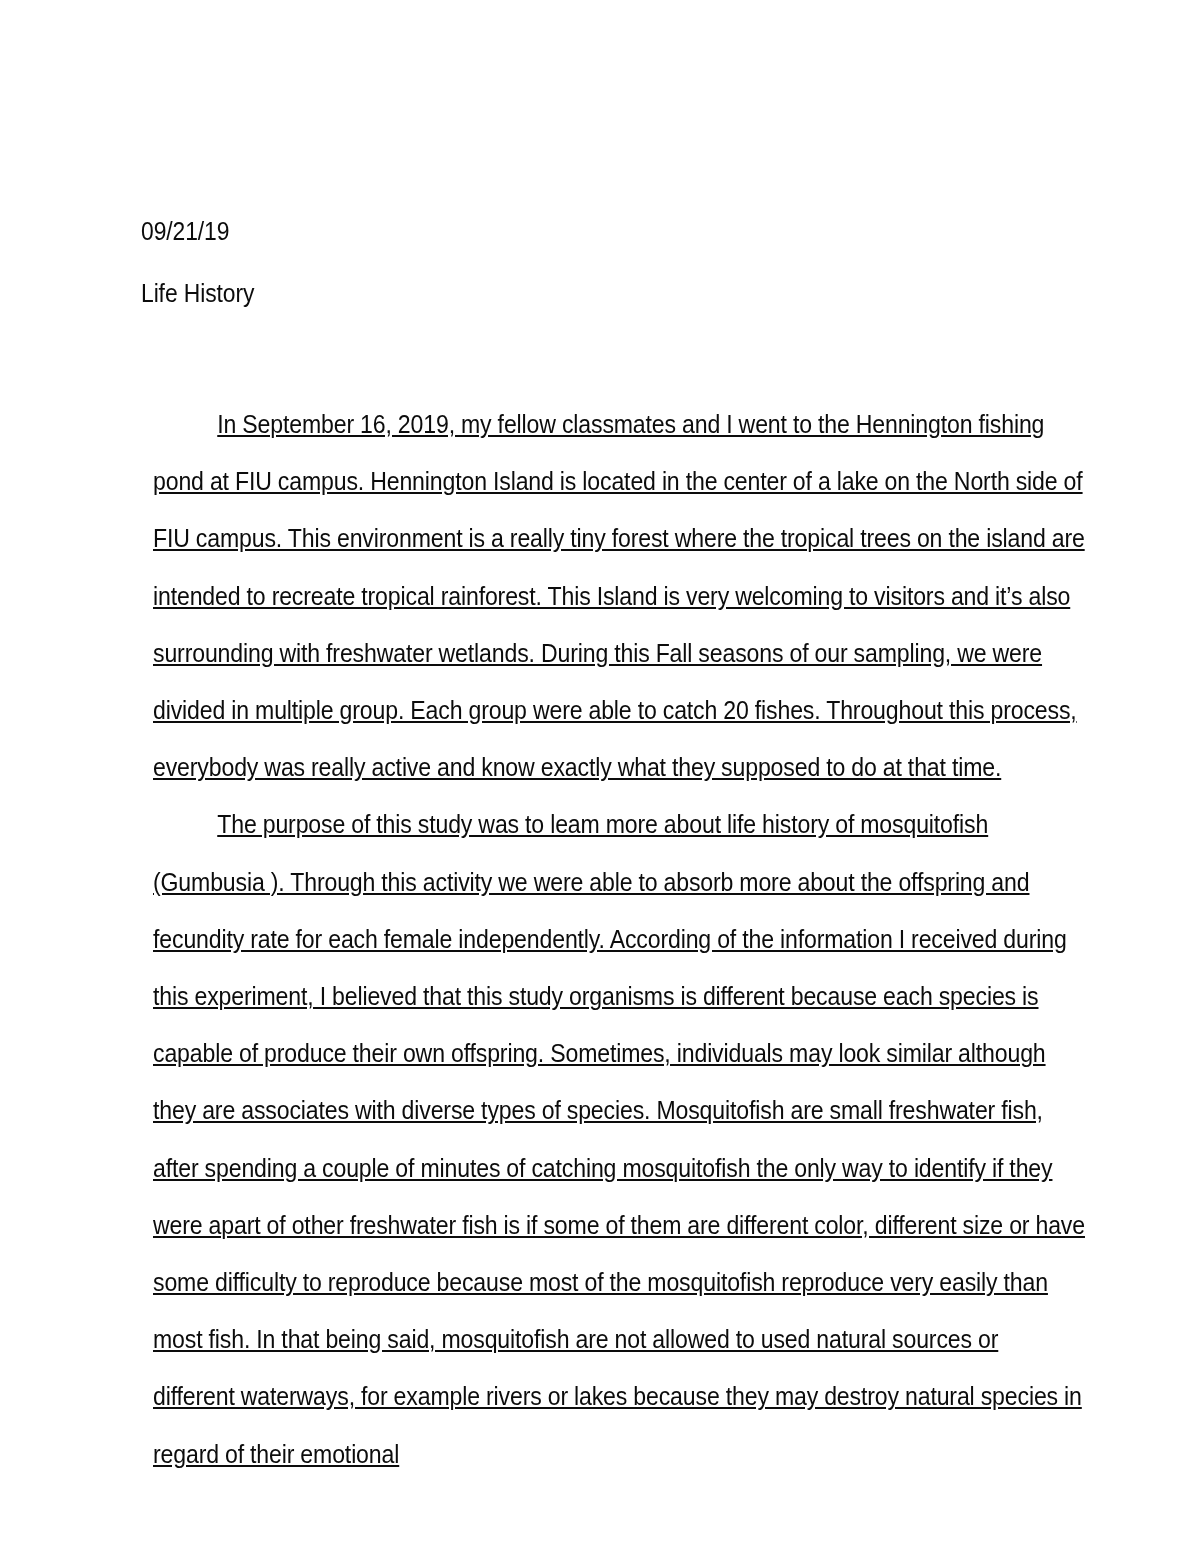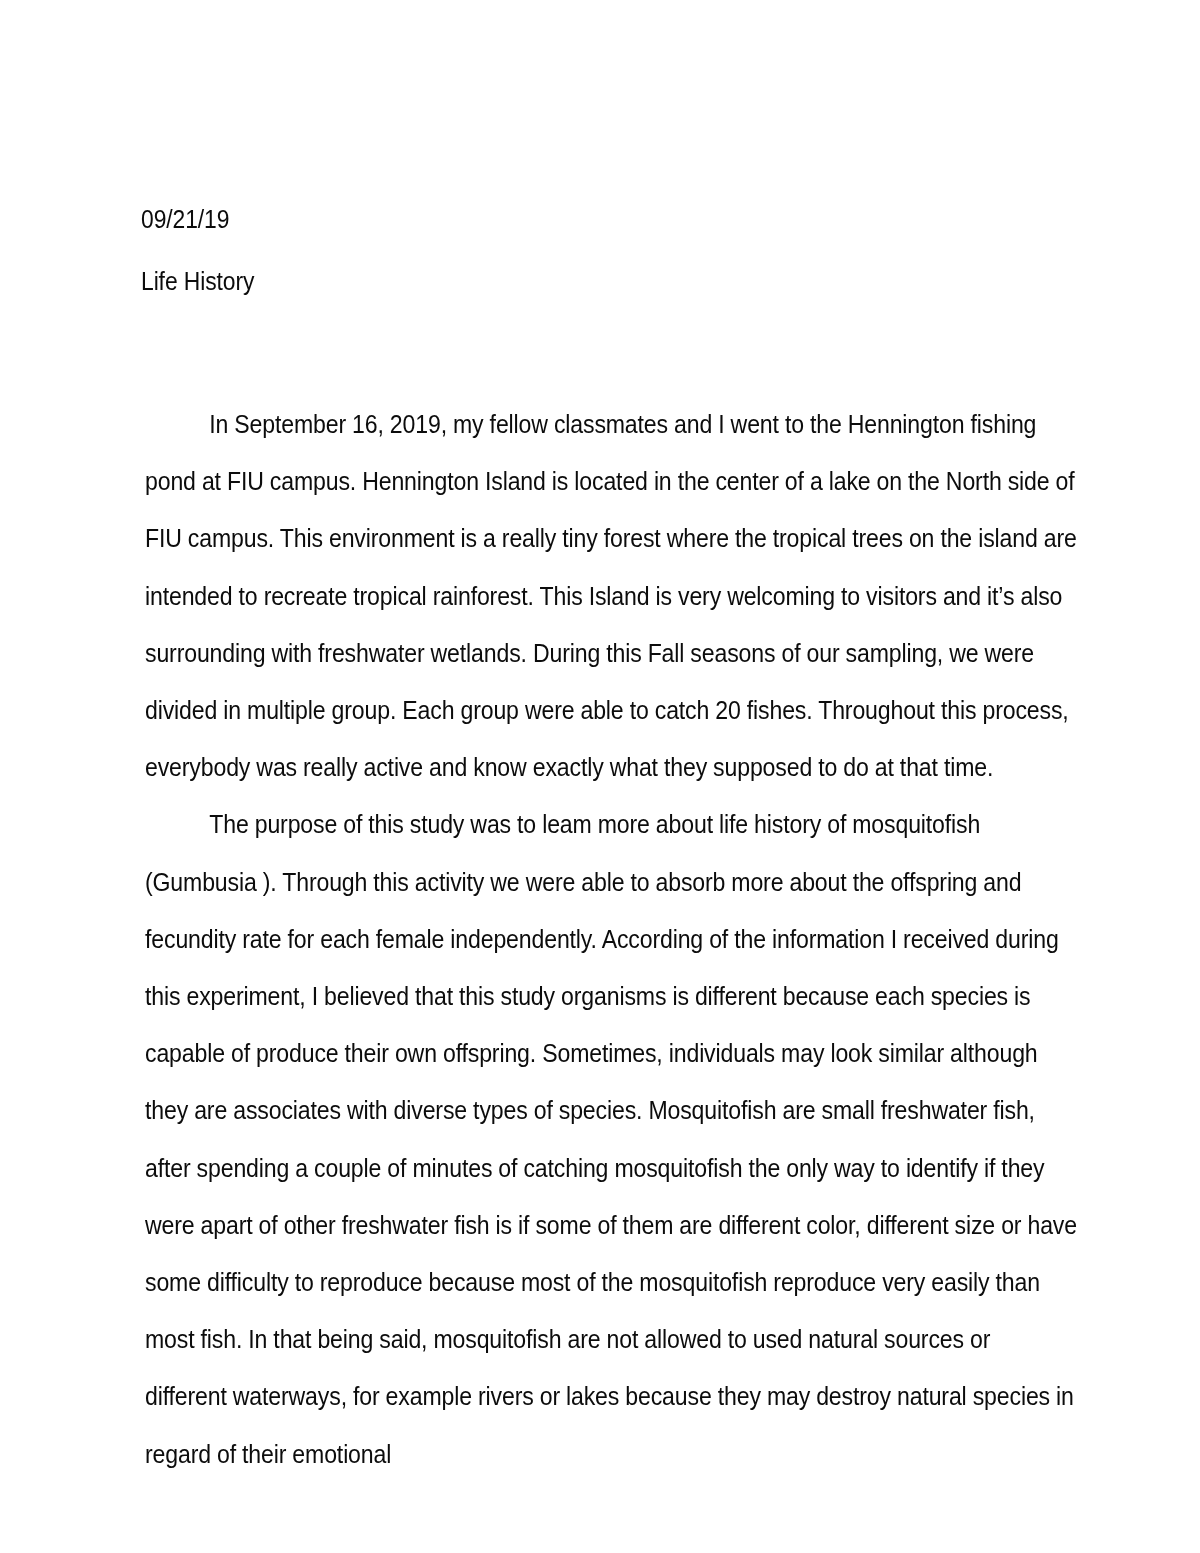--- a/index.html
+++ b/index.html
@@ -22,40 +22,41 @@
   
   .content {
     position: absolute;
     left: 141px;
     top: 0;
     width: 928px;
   }
 
   .heading-block {
     position: absolute;
-    top: 188px;
+    top: 200px;
     left: 0;
     width: 100%;
   }
 
   .head-line {
     font-size: 25px;
     line-height: 62px;
     letter-spacing: -0.1px;
     white-space: nowrap;
     transform: scaleX(0.915);
     transform-origin: left center;
     font-weight: 400;
   }
 
   .body-block {
     position: absolute;
     top: 396px;
-    left: 4px;
+    left: 12px;
     width: 100%;
+    text-decoration: underline;
   }
 
   .para {
     font-size: 25.5px;
     line-height: 57.2px;
     text-align: left;
     text-indent: 71px;
     letter-spacing: -0.15px;
     word-spacing: -0.2px;
     margin: 0;

